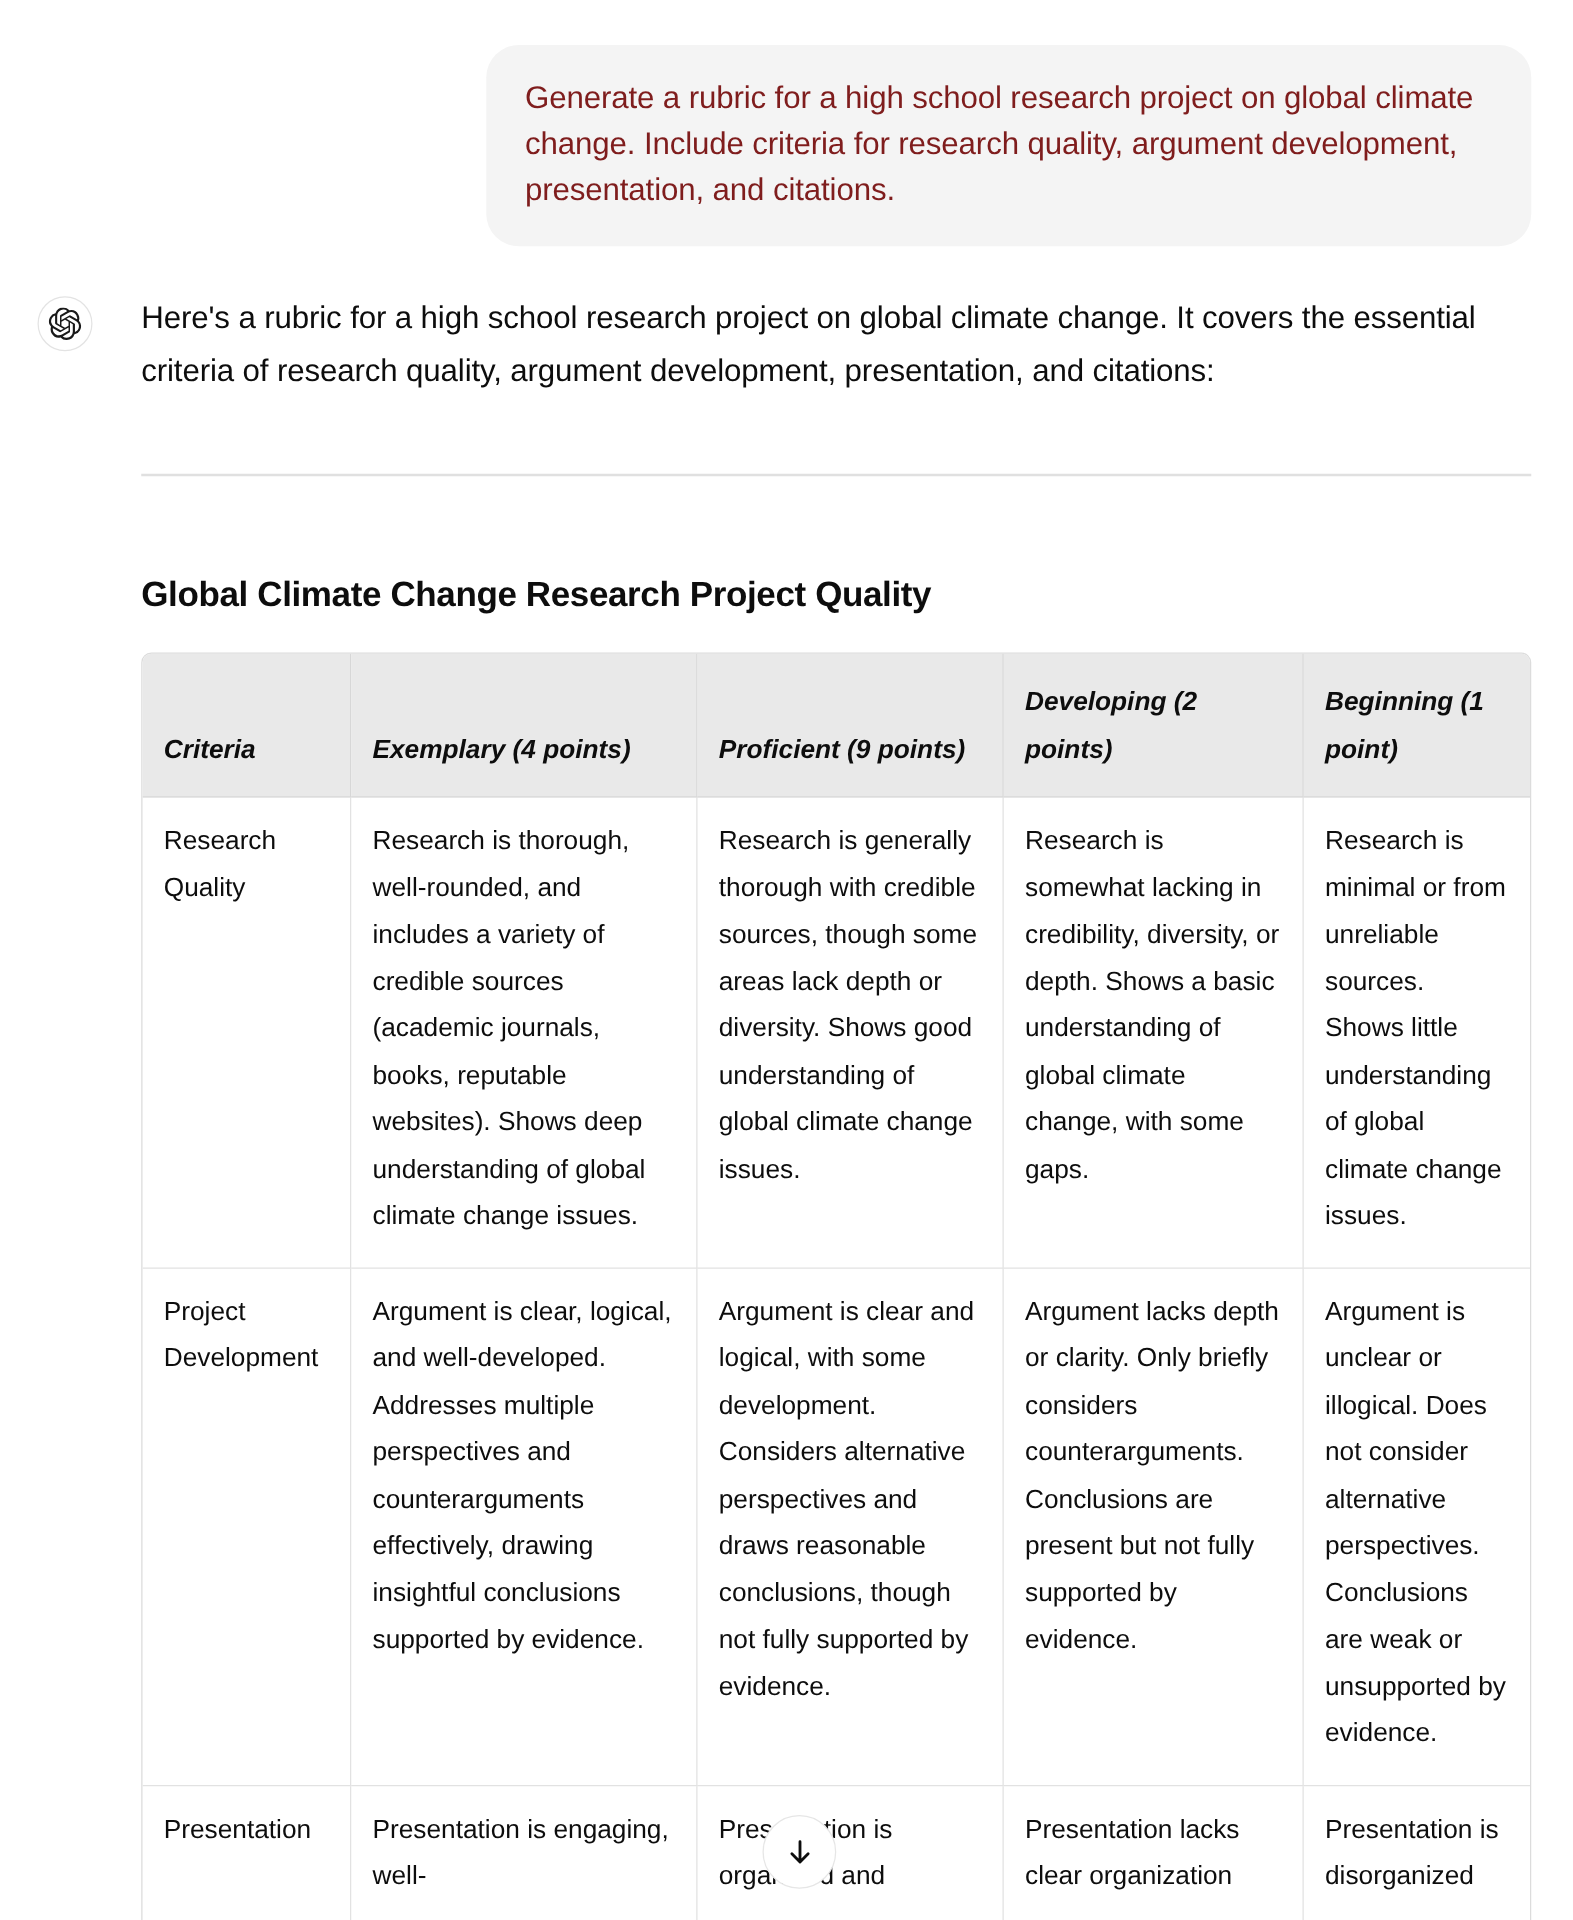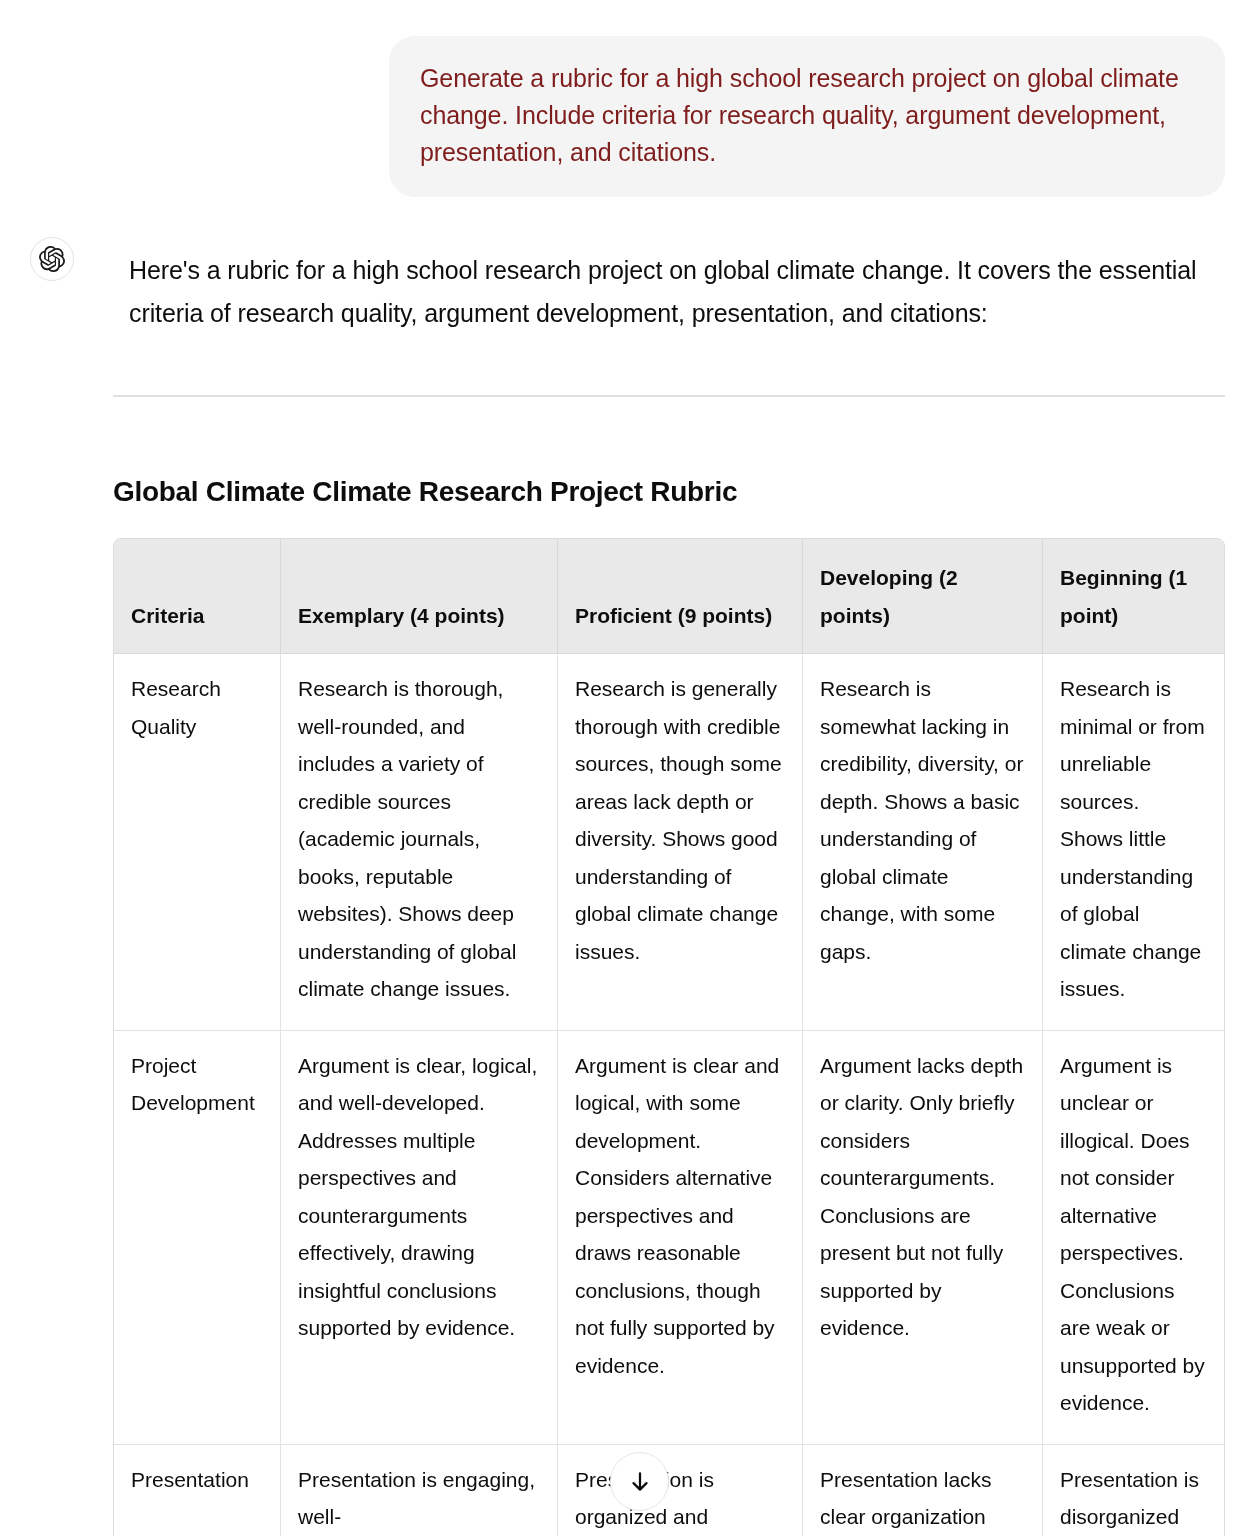--- a/index.html
+++ b/index.html
@@ -61,21 +61,21 @@
 
   .assistant-body {
     margin-left: 39px;
     width: 1112px;
   }
   .assistant-paragraph {
     font-size: 25px;
     line-height: 43px;
     letter-spacing: -0.1px;
     color: #0d0d0d;
-    margin: 16px;
+    margin: 0;
     padding-top: 2px;
   }
 
   .divider {
     margin: 60px 0 0 0;
     height: 0;
     border-top: 2px solid #e0e0e0;
     width: 1112px;
   }
 
@@ -113,20 +113,21 @@
     font-size: 21px;
     line-height: 38px;
     font-weight: bold;
     text-align: left;
     vertical-align: bottom;
     padding: 20px 17px 18px 17px;
     border-right: 1px solid #d7d7d7;
     border-bottom: 1px solid #d7d7d7;
     color: #0d0d0d;
     height: 85px;
+    font-style: italic;
   }
   table.rubric thead th:last-child { border-right: none; }
 
   table.rubric tbody td {
     font-size: 21px;
     line-height: 37.5px;
     vertical-align: top;
     padding: 16px 17px 22px 17px;
     border-right: 1px solid #e2e2e2;
     border-bottom: 1px solid #e2e2e2;
@@ -170,21 +171,21 @@
           <path fill="#1a1a1a" d="M22.28 9.82a5.98 5.98 0 0 0-.52-4.91 6.05 6.05 0 0 0-6.51-2.9A6 6 0 0 0 10.72.09a6.05 6.05 0 0 0-5.77 4.19 5.98 5.98 0 0 0-4 2.9 6.05 6.05 0 0 0 .75 7.1 5.98 5.98 0 0 0 .51 4.91 6.05 6.05 0 0 0 6.52 2.9A5.98 5.98 0 0 0 13.26 24a6.06 6.06 0 0 0 5.77-4.2 5.99 5.99 0 0 0 4-2.9 6.06 6.06 0 0 0-.75-7.08Zm-9.02 12.6a4.48 4.48 0 0 1-2.88-1.04l.14-.08 4.78-2.76a.8.8 0 0 0 .39-.68v-6.74l2.02 1.17a.07.07 0 0 1 .04.05v5.58a4.5 4.5 0 0 1-4.49 4.5ZM3.6 18.3a4.47 4.47 0 0 1-.54-3.01l.14.08 4.79 2.77a.78.78 0 0 0 .78 0l5.84-3.37v2.33a.08.08 0 0 1-.03.06L9.74 19.96a4.5 4.5 0 0 1-6.14-1.64ZM2.34 7.9a4.48 4.48 0 0 1 2.35-1.97v5.68a.77.77 0 0 0 .38.67l5.82 3.36-2.02 1.17a.08.08 0 0 1-.07 0L4 14.02a4.5 4.5 0 0 1-1.65-6.13Zm16.6 3.86-5.83-3.4L15.13 7.2a.08.08 0 0 1 .07 0l4.83 2.79a4.49 4.49 0 0 1-.68 8.1v-5.68a.79.79 0 0 0-.4-.66Zm2.01-3.02-.14-.09-4.78-2.79a.78.78 0 0 0-.79 0L9.4 9.23V6.9a.07.07 0 0 1 .03-.06l4.84-2.79a4.49 4.49 0 0 1 6.67 4.65ZM8.3 12.86l-2.02-1.16a.08.08 0 0 1-.04-.06V6.07a4.49 4.49 0 0 1 7.36-3.45l-.14.08L8.68 5.46a.8.8 0 0 0-.39.68Zm1.1-2.37 2.6-1.5 2.6 1.5v3l-2.6 1.5-2.6-1.5Z"></path>
         </svg>
       </span>
     </div>
 
     <div class="assistant-body">
       <p class="assistant-paragraph">Here's a rubric for a high school research project on global climate change. It covers the essential criteria of research quality, argument development, presentation, and citations:</p>
 
       <div class="divider"></div>
 
-      <h2 class="canvas-title">Global Climate Climate Research Project Rubric</h2>
+      <h2 class="canvas-title">Global Climate Change Research Project Quality</h2>
 
       <div class="table-wrap">
         <table class="rubric">
           <colgroup>
             <col class="c0">
               <col class="c1">
               <col class="c2">
               <col class="c3">
               <col class="c4">
           </colgroup>

